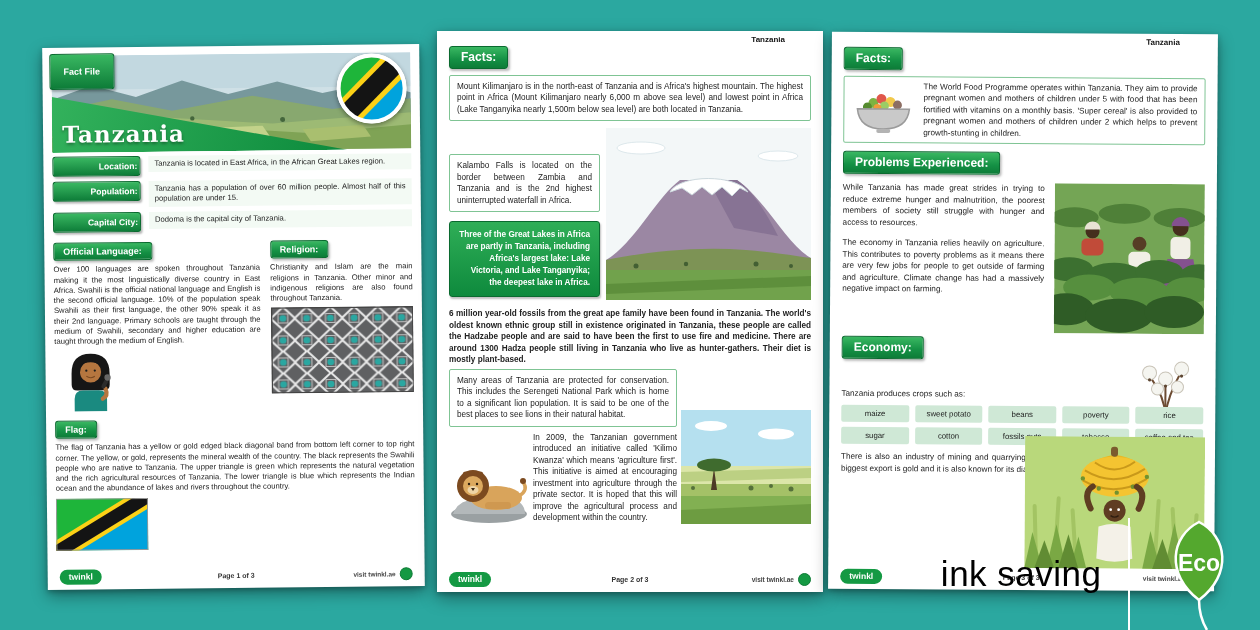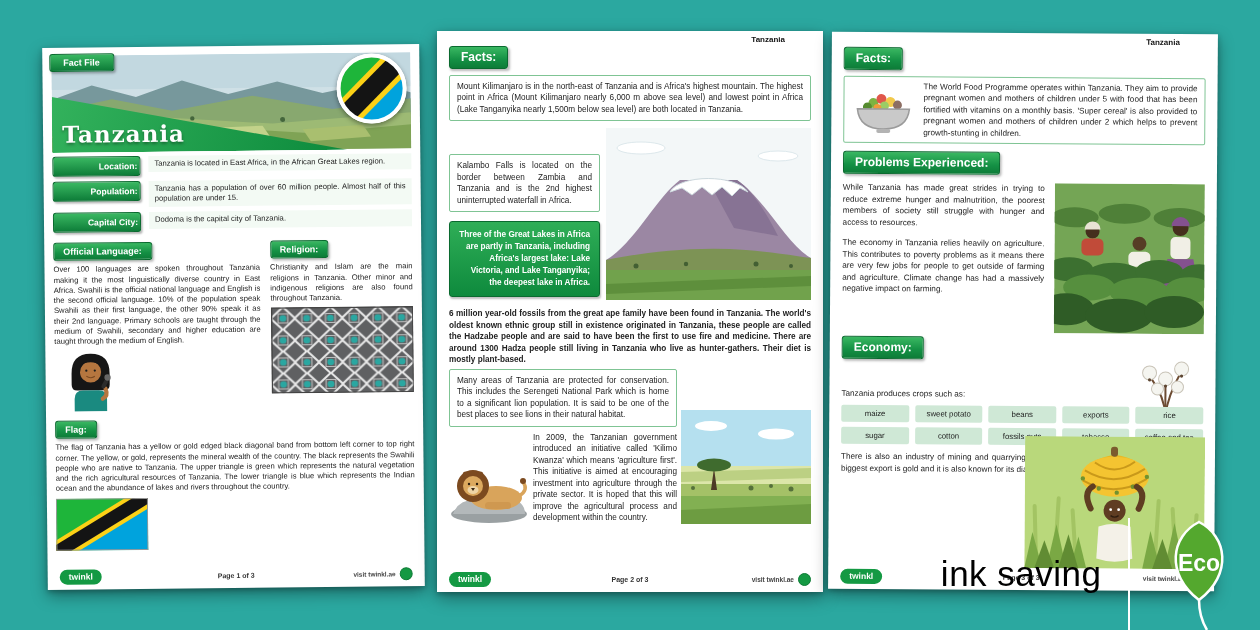--- a/index.html
+++ b/index.html
@@ -20,21 +20,21 @@
     padding:3px 11px 4px; box-shadow:1.5px 2px 2.5px rgba(0,0,0,.28); margin-bottom:6px; }
   .page1 .sec-hdr { font-size:9px; padding:3px 9px; margin-bottom:4px; }
 
   .body-text { font-size:8.2px; line-height:1.4; color:#222; text-align:justify; }
   .page1 .body-text { font-size:7.7px; line-height:1.33; }
 
   
   .p1-header { position:relative; height:96px; margin-bottom:5px; }
   .p1-header .photo { position:absolute; inset:0; width:100%; height:100%; }
   .fact-file-tab { position:absolute; top:-2px; left:-2px; background:linear-gradient(180deg,#3ab862,#0d7c38);
-    border:1px solid #0a6a2f; border-radius:3px; color:#fff; font-weight:bold; font-size:9px; padding:3px 13px;
+    border:1px solid #0a6a2f; border-radius:3px; color:#fff; font-weight:bold; font-size:9px; padding:12px 13px;
     box-shadow:1.5px 2px 2.5px rgba(0,0,0,.3); }
   .title-ribbon { position:absolute; left:0; bottom:-1px; width:295px; height:56px;
     background:linear-gradient(110deg,#33b25c,#0c8a3c); clip-path:polygon(0 0,100% 100%,0 100%); }
   .p1-title { position:absolute; left:10px; bottom:4px; font-family:"DejaVu Serif", serif; font-weight:bold;
     font-size:23px; color:#fff; letter-spacing:1px; text-shadow:0 2px 3px rgba(0,0,0,.35); }
   .flag-roundel { position:absolute; top:1px; right:4px; width:70px; height:70px; border-radius:50%;
     box-shadow:0 2px 5px rgba(0,0,0,.4); background:#fff; }
   .flag-roundel svg { display:block; }
 
   .info-row { display:flex; align-items:flex-start; gap:8px; margin-top:5px; }
@@ -376,21 +376,21 @@
               <circle cx="14" cy="21" r="1.6"></circle>
               <circle cx="30" cy="27" r="1.6"></circle>
               <circle cx="46" cy="17" r="1.6"></circle>
             </g>
         </svg>
       </div>
       <div class="crops-grid">
         <div class="crop-cell">maize</div>
         <div class="crop-cell">sweet potato</div>
         <div class="crop-cell">beans</div>
-        <div class="crop-cell">exports</div>
+        <div class="crop-cell">poverty</div>
         <div class="crop-cell">rice</div>
         <div class="crop-cell">sugar</div>
         <div class="crop-cell">cotton</div>
         <div class="crop-cell">fossils nuts</div>
         <div class="crop-cell">tobacco</div>
         <div class="crop-cell">coffee and tea</div>
       </div>
       <div class="body-text econ-par">There is also an industry of mining and quarrying, whose products are then exported. Tanzania's biggest export is gold and it is also known for its diamond exports.</div>
     </div>
 

